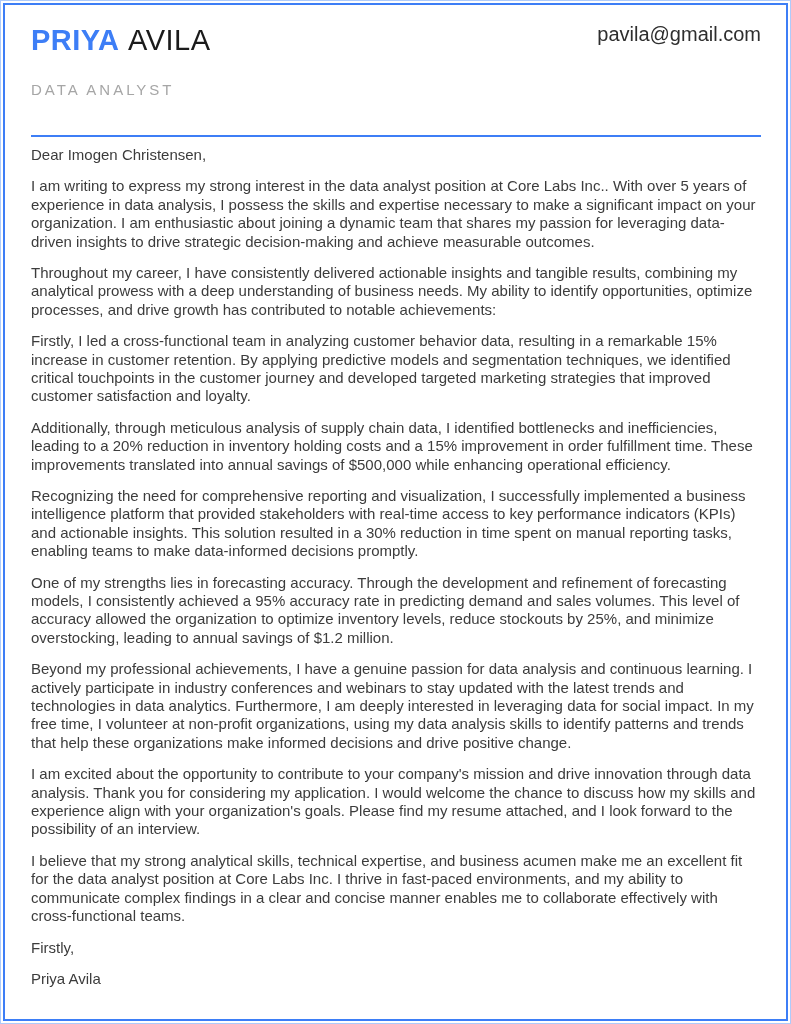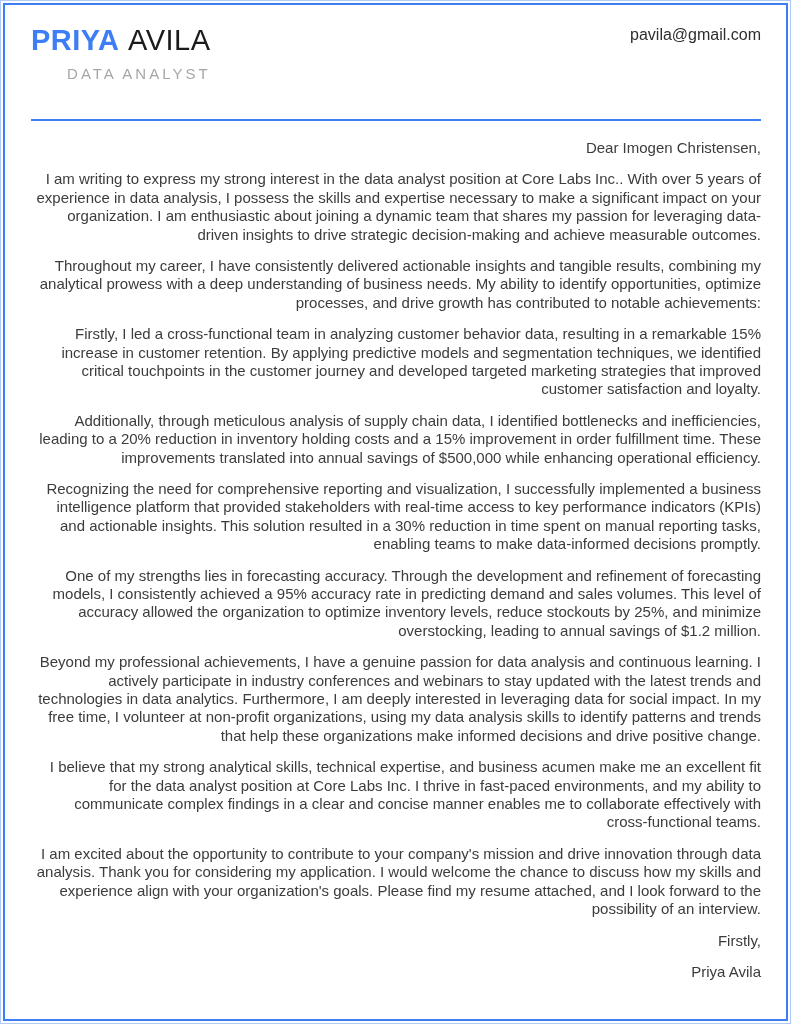--- a/index.html
+++ b/index.html
@@ -53,46 +53,44 @@
   }
   .name .first {
     color: var(--accent);
     font-weight: 800;
   }
   .name .last {
     color: var(--name-dark);
     font-weight: 300;
   }
   .job-title {
-    margin-top: 8px;
+    margin-top: 24px;
     font-size: 15px;
     letter-spacing: 3px;
     color: var(--subtitle);
-    text-align: right;
   }
   .contact {
     text-align: right;
-    font-size: 16px;
+    font-size: 20px;
     color: var(--contact-text);
     line-height: 27px;
     margin-top: -4px;
   }
   
   .divider {
     border: none;
     border-top: 2px solid var(--accent);
     margin: 37px 0 0 0;
   }
   
   .letter-body {
-    margin-top: 18px;
+    margin-top: 9px;
     color: var(--body-text);
     font-size: 15px;
     line-height: 18.4px;
-    text-align: right;
   }
   .letter-body p {
     margin: 0 0 13px 0;
   }
   .closing { margin-bottom: 13px; }
   .signature { margin-bottom: 0; }
 </style>
 </head>
 <body>
 
@@ -114,20 +112,20 @@
 
     <div class="letter-body">
       <p>Dear Imogen Christensen,</p>
       <p>I am writing to express my strong interest in the data analyst position at Core Labs Inc.. With over 5 years of experience in data analysis, I possess the skills and expertise necessary to make a significant impact on your organization. I am enthusiastic about joining a dynamic team that shares my passion for leveraging data-driven insights to drive strategic decision-making and achieve measurable outcomes.</p>
       <p>Throughout my career, I have consistently delivered actionable insights and tangible results, combining my analytical prowess with a deep understanding of business needs. My ability to identify opportunities, optimize processes, and drive growth has contributed to notable achievements:</p>
       <p>Firstly, I led a cross-functional team in analyzing customer behavior data, resulting in a remarkable 15% increase in customer retention. By applying predictive models and segmentation techniques, we identified critical touchpoints in the customer journey and developed targeted marketing strategies that improved customer satisfaction and loyalty.</p>
       <p>Additionally, through meticulous analysis of supply chain data, I identified bottlenecks and inefficiencies, leading to a 20% reduction in inventory holding costs and a 15% improvement in order fulfillment time. These improvements translated into annual savings of $500,000 while enhancing operational efficiency.</p>
       <p>Recognizing the need for comprehensive reporting and visualization, I successfully implemented a business intelligence platform that provided stakeholders with real-time access to key performance indicators (KPIs) and actionable insights. This solution resulted in a 30% reduction in time spent on manual reporting tasks, enabling teams to make data-informed decisions promptly.</p>
       <p>One of my strengths lies in forecasting accuracy. Through the development and refinement of forecasting models, I consistently achieved a 95% accuracy rate in predicting demand and sales volumes. This level of accuracy allowed the organization to optimize inventory levels, reduce stockouts by 25%, and minimize overstocking, leading to annual savings of $1.2 million.</p>
       <p>Beyond my professional achievements, I have a genuine passion for data analysis and continuous learning. I actively participate in industry conferences and webinars to stay updated with the latest trends and technologies in data analytics. Furthermore, I am deeply interested in leveraging data for social impact. In my free time, I volunteer at non-profit organizations, using my data analysis skills to identify patterns and trends that help these organizations make informed decisions and drive positive change.</p>
+      <p>I am excited about the opportunity to contribute to your company's mission and drive innovation through data analysis. Thank you for considering my application. I would welcome the chance to discuss how my skills and experience align with your organization's goals. Please find my resume attached, and I look forward to the possibility of an interview.</p>
       <p>I believe that my strong analytical skills, technical expertise, and business acumen make me an excellent fit for the data analyst position at Core Labs Inc. I thrive in fast-paced environments, and my ability to communicate complex findings in a clear and concise manner enables me to collaborate effectively with cross-functional teams.</p>
-      <p>I am excited about the opportunity to contribute to your company's mission and drive innovation through data analysis. Thank you for considering my application. I would welcome the chance to discuss how my skills and experience align with your organization's goals. Please find my resume attached, and I look forward to the possibility of an interview.</p>
       <p class="closing">Firstly,</p>
       <p class="signature">Priya Avila</p>
     </div>
 
   </div>
 </div>
 
 </body></html>

